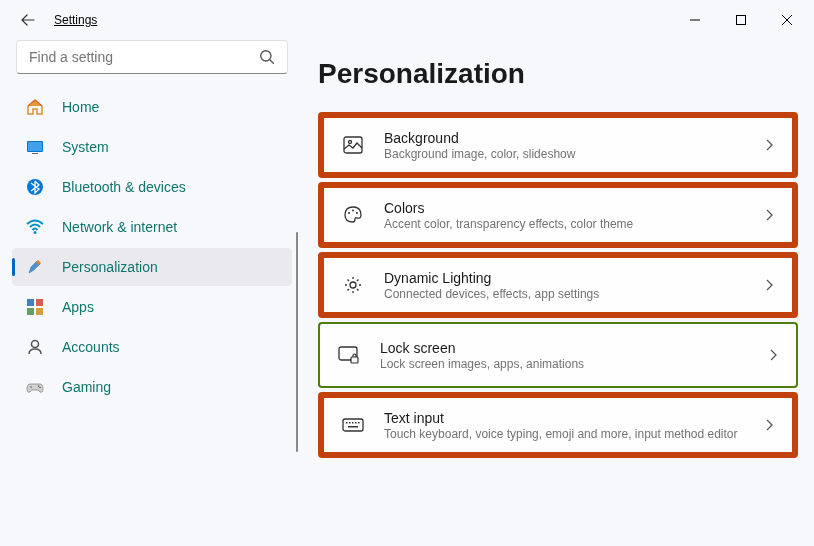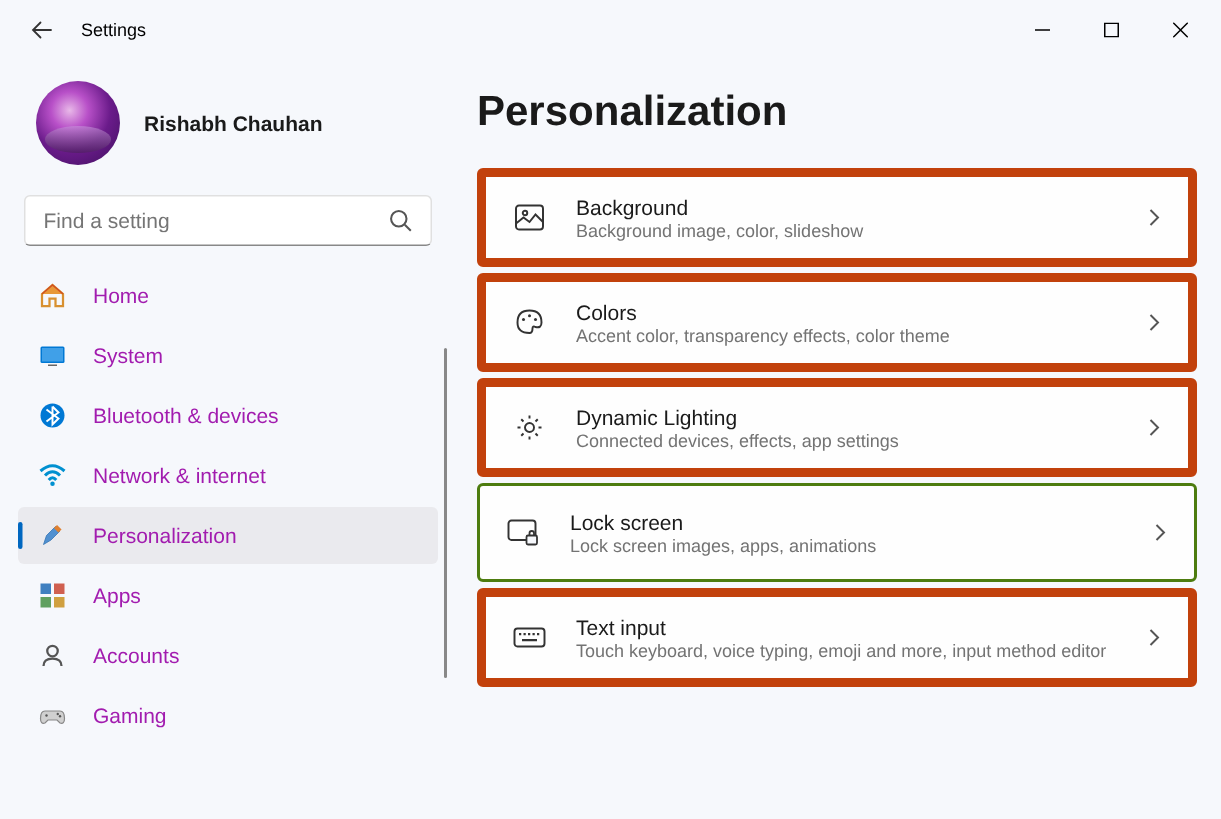--- a/index.html
+++ b/index.html
@@ -1,38 +1,38 @@
 <!DOCTYPE html>
 <html><head>
   <meta charset="utf-8">
   <style>
     * { margin: 0; padding: 0; box-sizing: border-box; font-family: 'Segoe UI', Tahoma, sans-serif; }
     body { width: 814px; height: 546px; background: #f6f8fc; overflow: hidden; position: relative; }
     
     .titlebar { height: 40px; display: flex; align-items: center; padding: 0 4px; }
     .titlebar-left { display: flex; align-items: center; gap: 16px; padding-left: 14px; }
     .back-btn { width: 20px; height: 20px; display: flex; align-items: center; justify-content: center; cursor: pointer; }
-    .app-title { font-size: 12px; color: #000; }
+    .app-title { font-size: 12px; color: #000; text-decoration: underline; }
     .titlebar-controls { margin-left: auto; display: flex; }
     .win-btn { width: 46px; height: 32px; display: flex; align-items: center; justify-content: center; cursor: pointer; }
     
     .content { display: flex; height: calc(100% - 40px); }
     
     .sidebar { width: 300px; padding: 0 8px 0 12px; overflow-y: auto; position: relative; }
     .user-section { display: flex; align-items: center; gap: 16px; padding: 14px 12px 20px; }
     .avatar { width: 56px; height: 56px; border-radius: 50%; background: radial-gradient(circle at 40% 35%, #e8b8e8 0%, #b850c8 25%, #6a1b8a 55%, #3d0f5c 100%); position: relative; overflow: hidden; }
     .avatar::after { content: ''; position: absolute; bottom: 8px; left: 10%; right: 10%; height: 18px; background: linear-gradient(180deg, rgba(200,150,220,0.6), rgba(80,30,100,0.8)); border-radius: 50%; }
     .username { font-size: 14px; font-weight: 600; color: #1a1a1a; }
     
     .search-box { margin: 0 4px 14px; height: 34px; background: #fff; border: 1px solid #e0e0e0; border-bottom: 1px solid #888; border-radius: 4px; display: flex; align-items: center; padding: 0 12px; }
     .search-box input { flex: 1; border: none; outline: none; font-size: 14px; background: transparent; }
     .search-icon { width: 16px; height: 16px; }
     
     .nav-list { display: flex; flex-direction: column; gap: 2px; position: relative; }
-    .nav-item { height: 38px; display: flex; align-items: center; gap: 18px; padding: 0 14px; border-radius: 4px; cursor: pointer; font-size: 14px; color: #a21caf; position: relative; }
+    .nav-item { height: 38px; display: flex; align-items: center; gap: 18px; padding: 0 14px; border-radius: 4px; cursor: pointer; font-size: 14px; color: #0f766e; position: relative; }
     .nav-item.active { background: #eaeaee; }
     .nav-item.active::before { content: ''; position: absolute; left: 0; top: 10px; bottom: 10px; width: 3px; background: #0067c0; border-radius: 2px; }
     .nav-icon { width: 18px; height: 18px; display: flex; align-items: center; justify-content: center; flex-shrink: 0; }
     
     .scroll-indicator { position: absolute; right: 2px; top: 192px; width: 2px; height: 220px; background: #888; border-radius: 1px; }
     
     .main { flex: 1; padding: 18px 16px 0 18px; overflow-y: auto; }
     .page-title { font-size: 28px; font-weight: 600; color: #1a1a1a; margin-bottom: 22px; }
     
     .card-list { display: flex; flex-direction: column; gap: 4px; }
@@ -72,24 +72,20 @@
     <div class="win-btn">
       <svg width="10" height="10">
           <path d="M0 0 L10 10 M10 0 L0 10" stroke="#000" stroke-width="1"></path>
         </svg>
     </div>
   </div>
 </div>
 
 <div class="content">
   <div class="sidebar">
-    <div class="user-section">
-      <div class="avatar"></div>
-      <div class="username">Rishabh Chauhan</div>
-    </div>
 
     <div class="search-box">
       <input type="text" placeholder="Find a setting" style="">
       <svg class="search-icon" width="14" height="14" viewBox="0 0 14 14">
           <circle cx="6" cy="6" r="4.5" stroke="#555" stroke-width="1.2" fill="none"></circle>
           <path d="M9.5 9.5 L13 13" stroke="#555" stroke-width="1.2"></path>
         </svg>
     </div>
 
     <div class="nav-list">

